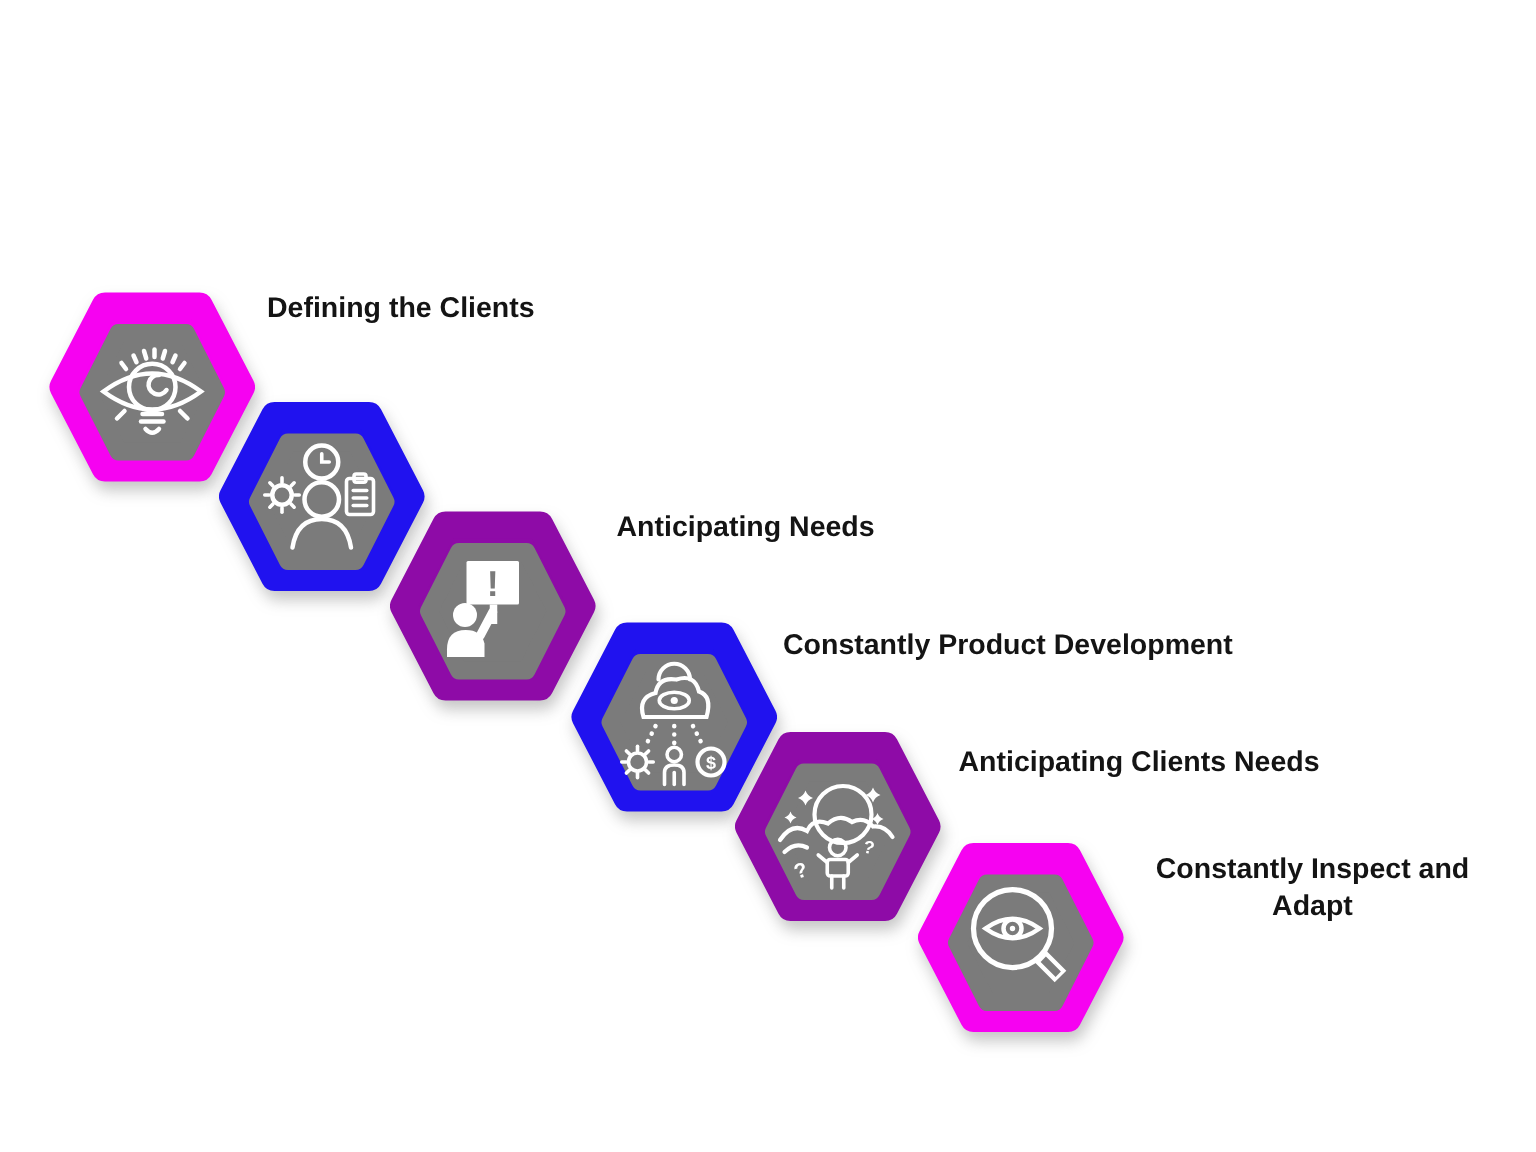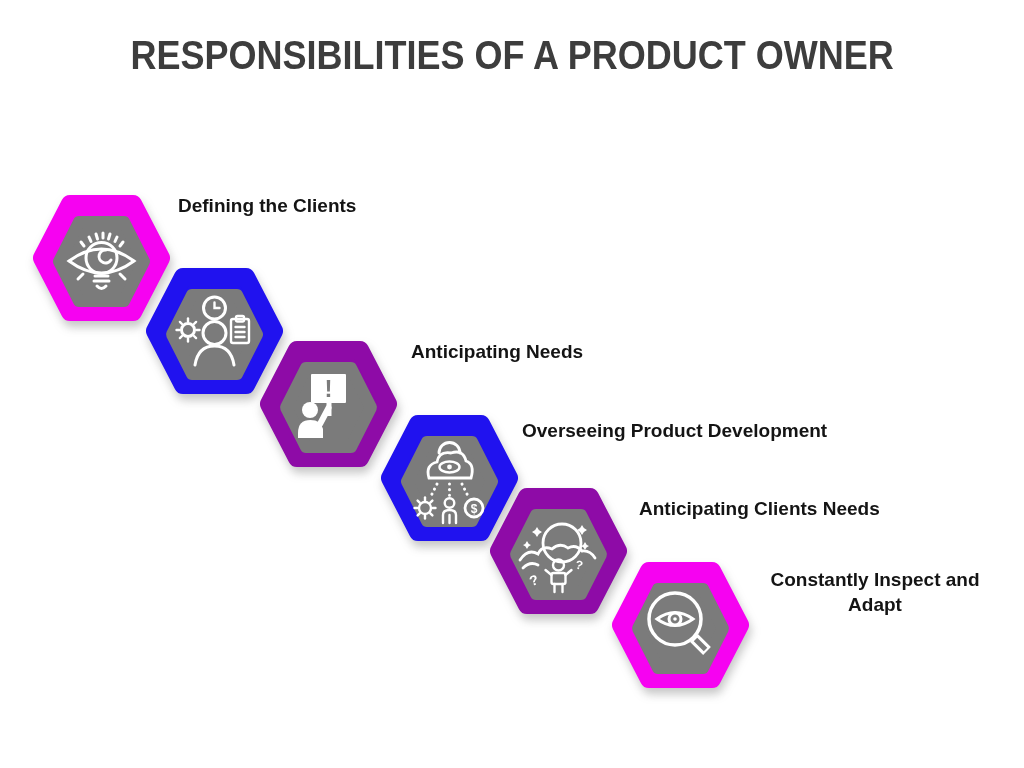--- a/index.html
+++ b/index.html
@@ -41,21 +41,20 @@
   .b3{left:260px;top:341px;}
   .b4{left:381px;top:415px;}
   .b5{left:490px;top:488px;}
   .b6{left:612px;top:562px;}
 </style>
 </head>
 <body>
 
 <div class="canvas">
 
-  <div class="title"><span>RESPONSIBILITIES OF A PRODUCT OWNER</span></div>
 
   <div class="badge b1">
     <svg viewBox="0 0 137 126">
       <polygon class="hexo magenta" points="37,9 100,9 128,63 100,117 37,117 9,63"></polygon>
       <polygon class="hexi" points="46,27 91,27 111,66.5 91,106 46,106 26,66.5"></polygon>
       <g class="ic">
         <path d="M36,66 Q68.5,42 101,66 Q68.5,90 36,66 Z"></path>
         <circle cx="68.5" cy="63" r="15.5"></circle>
         <path d="M73,55 a6.5,6.5 0 1 0 5,10"></path>
         <path d="M62,81 h13"></path>
@@ -140,21 +139,21 @@
           <path class="thin" d="M38.7,98.3 l-2.1,2.1"></path>
         <path class="thin" d="M36.5,93 h-3"></path>
           <path class="thin" d="M38.7,87.7 l-2.1,-2.1"></path>
         <path class="thin" d="M44,85.5 v-3"></path>
           <path class="thin" d="M49.3,87.7 l2.1,-2.1"></path>
         <circle cx="93" cy="93" r="9"></circle>
         <text x="93" y="97.5" font-size="12" text-anchor="middle">$</text>
       </g>
     </svg>
   </div>
-  <div class="label l4">Overseeing Product Development</div>
+  <div class="label l4">Constantly Product Development</div>
 
   <div class="badge b5">
     <svg viewBox="0 0 137 126">
       <polygon class="hexo purple" points="37,9 100,9 128,63 100,117 37,117 9,63"></polygon>
       <polygon class="hexi" points="46,27 91,27 111,66.5 91,106 46,106 26,66.5"></polygon>
       <g class="ic" style="stroke-width:2.8;">
         <circle cx="72" cy="55" r="19"></circle>
         <path d="M30,72 Q38,60 48,66 Q52,57 62,61 Q70,54 78,60 Q86,56 92,63 Q100,62 105,70"></path>
         <path d="M33,80 Q40,73 48,77"></path>
         <circle cx="68.5" cy="77" r="5.5" class="thin"></circle>

